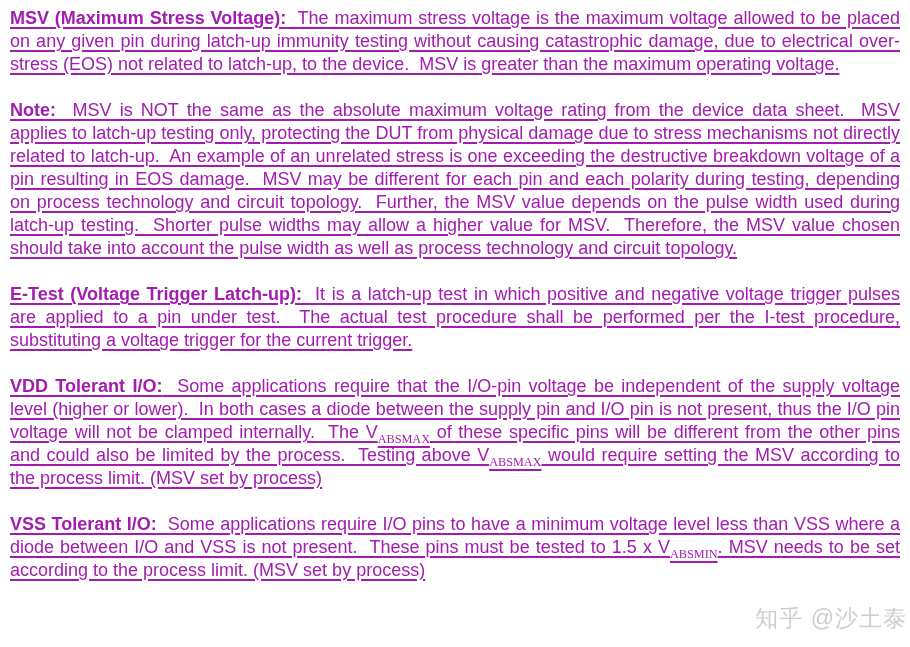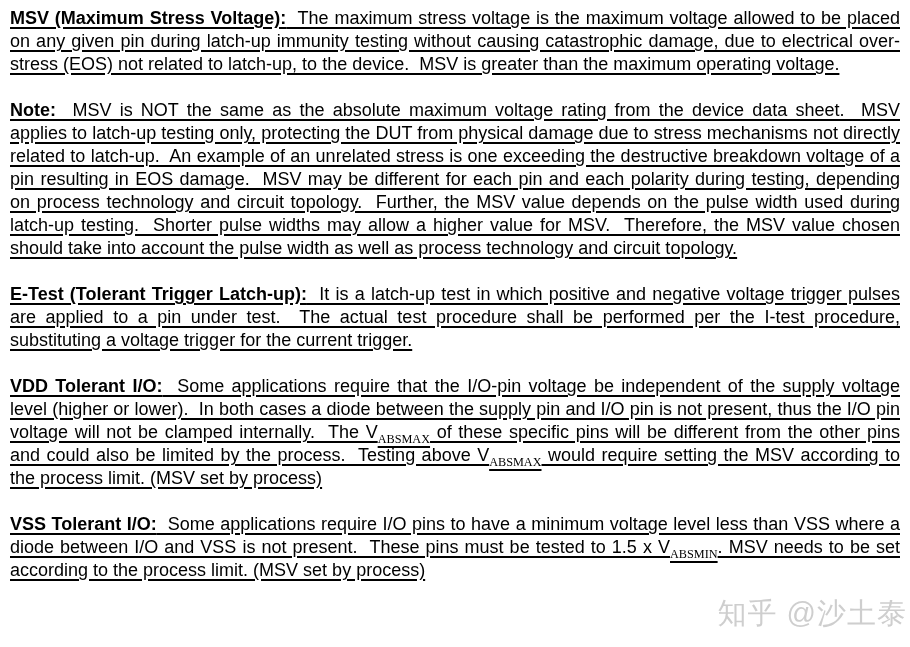--- a/index.html
+++ b/index.html
@@ -18,52 +18,52 @@
     position: absolute;
     left: 10px;
     top: 7px;
     width: 890px;
   }
   .para {
     margin: 0 0 23px 0;
     font-size: 18px;
     line-height: 23px;
     text-align: justify;
-    color: #000000;
+    color: #a21caf;
   }
   .para:last-child { margin-bottom: 16px; }
   .seg {
     text-decoration: underline;
     text-decoration-thickness: 1.5px;
     text-underline-offset: 3px;
   }
   .head {
     font-weight: bold;
   }
   sub.seg {
     font-size: 68%;
     line-height: 0;
     font-family: Liberation Serif, serif;
   }
   .watermark {
     position: absolute;
     right: 3px;
     bottom: 13px;
-    font-size: 29px;
+    font-size: 23px;
     letter-spacing: 1px;
     z-index: 2;
     opacity: 0.8;
     pointer-events: none;
     font-family: "Liberation Sans", sans-serif;
   }
 </style>
 </head>
 <body>
 
 <main class="doc">
     <p class="para"><b class="seg head">MSV (Maximum Stress Voltage):</b><span class="seg">&nbsp; The maximum stress voltage is the maximum voltage allowed to be placed on any given pin during latch-up immunity testing without causing catastrophic damage, due to electrical over-stress (EOS) not related to latch-up, to the device.&nbsp; MSV is greater than the maximum operating voltage.</span></p>
     <p class="para"><b class="seg head">Note:</b><span class="seg">&nbsp; MSV is NOT the same as the absolute maximum voltage rating from the device data sheet.&nbsp; MSV applies to latch-up testing only, protecting the DUT from physical damage due to stress mechanisms not directly related to latch-up.&nbsp; An example of an unrelated stress is one exceeding the destructive breakdown voltage of a pin resulting in EOS damage.&nbsp; MSV may be different for each pin and each polarity during testing, depending on process technology and circuit topology.&nbsp; Further, the MSV value depends on the pulse width used during latch-up testing.&nbsp; Shorter pulse widths may allow a higher value for MSV.&nbsp; Therefore, the MSV value chosen should take into account the pulse width as well as process technology and circuit topology.</span></p>
-    <p class="para"><b class="seg head">E-Test (Tolerant Trigger Latch-up):</b><span class="seg">&nbsp; It is a latch-up test in which positive and negative voltage trigger pulses are applied to a pin under test.&nbsp; The actual test procedure shall be performed per the I-test procedure, substituting a voltage trigger for the current trigger.</span></p>
+    <p class="para"><b class="seg head">E-Test (Voltage Trigger Latch-up):</b><span class="seg">&nbsp; It is a latch-up test in which positive and negative voltage trigger pulses are applied to a pin under test.&nbsp; The actual test procedure shall be performed per the I-test procedure, substituting a voltage trigger for the current trigger.</span></p>
     <p class="para"><b class="seg head">VDD Tolerant I/O:</b><span class="seg">&nbsp; Some applications require that the I/O-pin voltage be independent of the supply voltage level (higher or lower).&nbsp; In both cases a diode between the supply pin and I/O pin is not present, thus the I/O pin voltage will not be clamped internally.&nbsp; The V</span><sub class="seg sub">ABSMAX</sub><span class="seg"> of these specific pins will be different from the other pins and could also be limited by the process.&nbsp; Testing above V</span><sub class="seg sub">ABSMAX</sub><span class="seg"> would require setting the MSV according to the process limit. (MSV set by process)</span></p>
     <p class="para"><b class="seg head">VSS Tolerant I/O:</b><span class="seg">&nbsp; Some applications require I/O pins to have a minimum voltage level less than VSS where a diode between I/O and VSS is not present.&nbsp; These pins must be tested to 1.5 x V</span><sub class="seg sub">ABSMIN</sub><span class="seg">. MSV needs to be set according to the process limit. (MSV set by process)</span></p>
   </main>
 
 <div class="watermark" style="color: rgb(194, 194, 194);">知乎 @沙土泰</div>
 
 </body></html>

